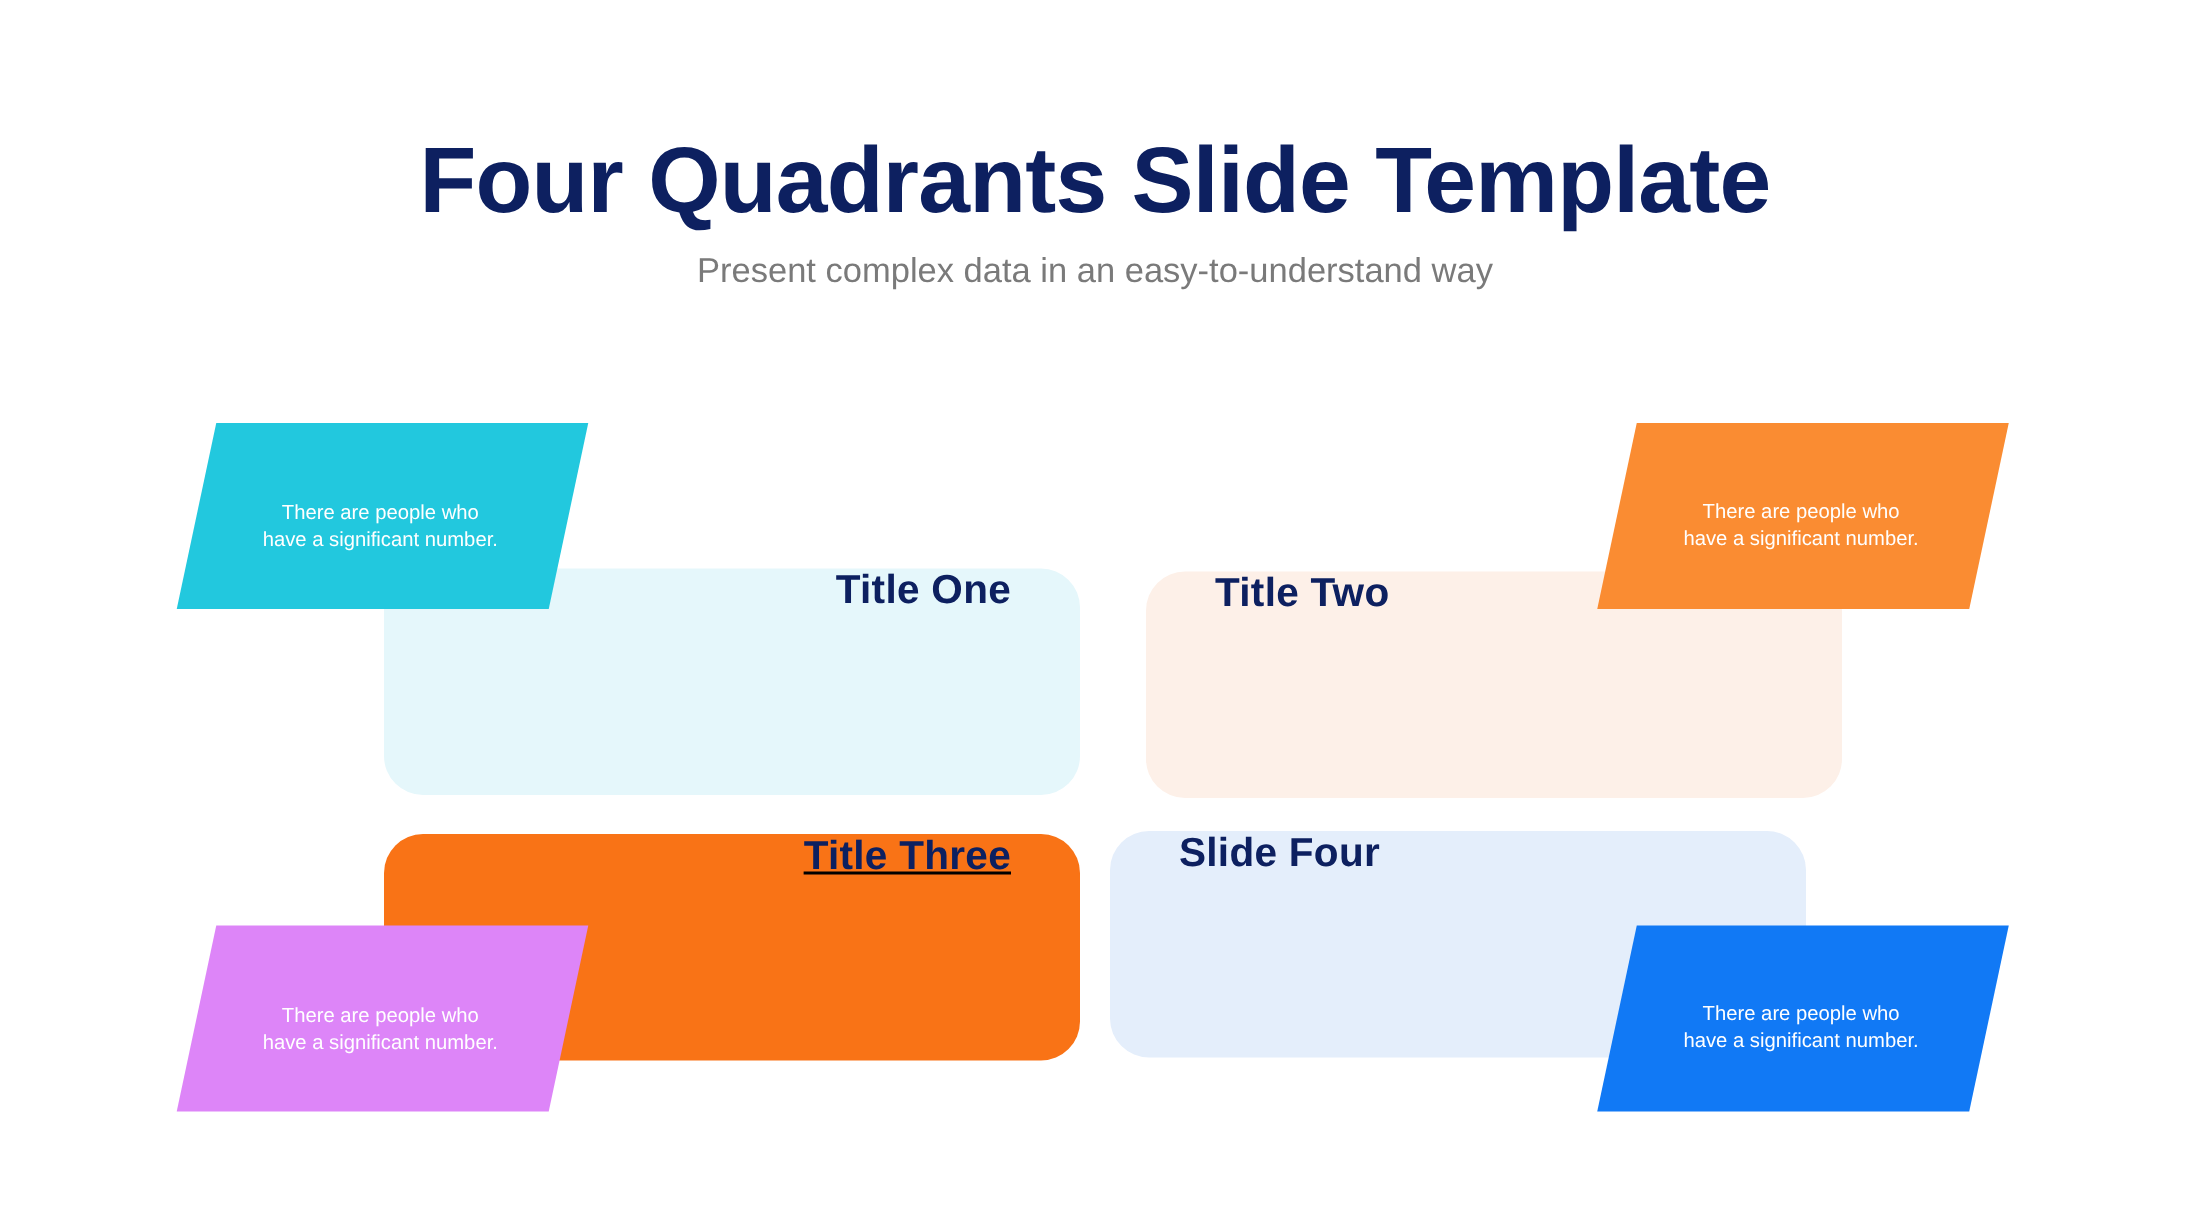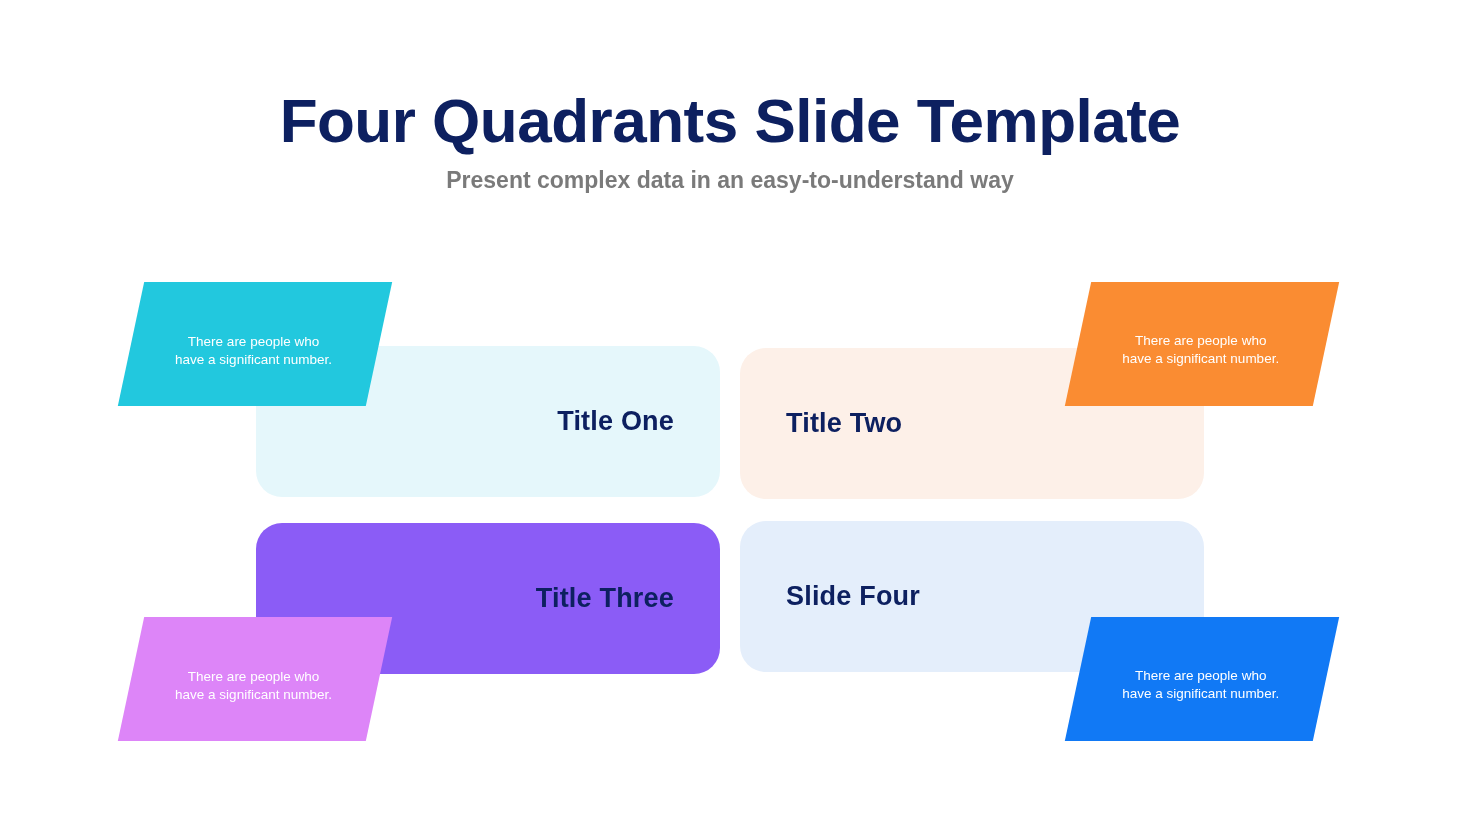--- a/index.html
+++ b/index.html
@@ -33,46 +33,46 @@
     font-weight: 700;
     color: #0d2060;
     letter-spacing: -0.5px;
     line-height: 1.08;
     margin: 0;
     white-space: nowrap;
   }
   .slide-subtitle {
     margin: 12px 0 0 0;
     font-size: 23px;
-    font-weight: 700;
+    font-weight: 400;
     color: #7a7a7a;
     line-height: 1.2;
   }
 
   
   .quadrants {
     position: absolute;
     left: 256px;
     top: 346px;
     width: 948px;
     height: 326px;
   }
   .quad {
     position: absolute;
     width: 464px;
     height: 151px;
     border-radius: 26px;
     box-sizing: border-box;
     display: flex;
-    align-items: center;
-    padding: 12px 46px;
+    padding: 0 46px;
+    margin-top: 33px;
   }
   .quad.q1 { left: 0;     top: 0;    background: #e5f7fb; justify-content: flex-end; }
-  .quad.q2 { left: 484px; top: 2px;  background: #fdf0e8; justify-content: flex-start; }
-  .quad.q3 { left: 0;     top: 177px; background: #8b5cf6; justify-content: flex-end; }
+  .quad.q2 { left: 508px; top: 2px;  background: #fdf0e8; justify-content: flex-start; }
+  .quad.q3 { left: 0;     top: 177px; background: #f97316; justify-content: flex-end; text-decoration: underline; }
   .quad.q4 { left: 484px; top: 175px; background: #e4eefb; justify-content: flex-start; }
 
   .quad-title {
     font-size: 27px;
     font-weight: 700;
     color: #0d2060;
     letter-spacing: 0.2px;
     line-height: 1.1;
     white-space: nowrap;
   }

